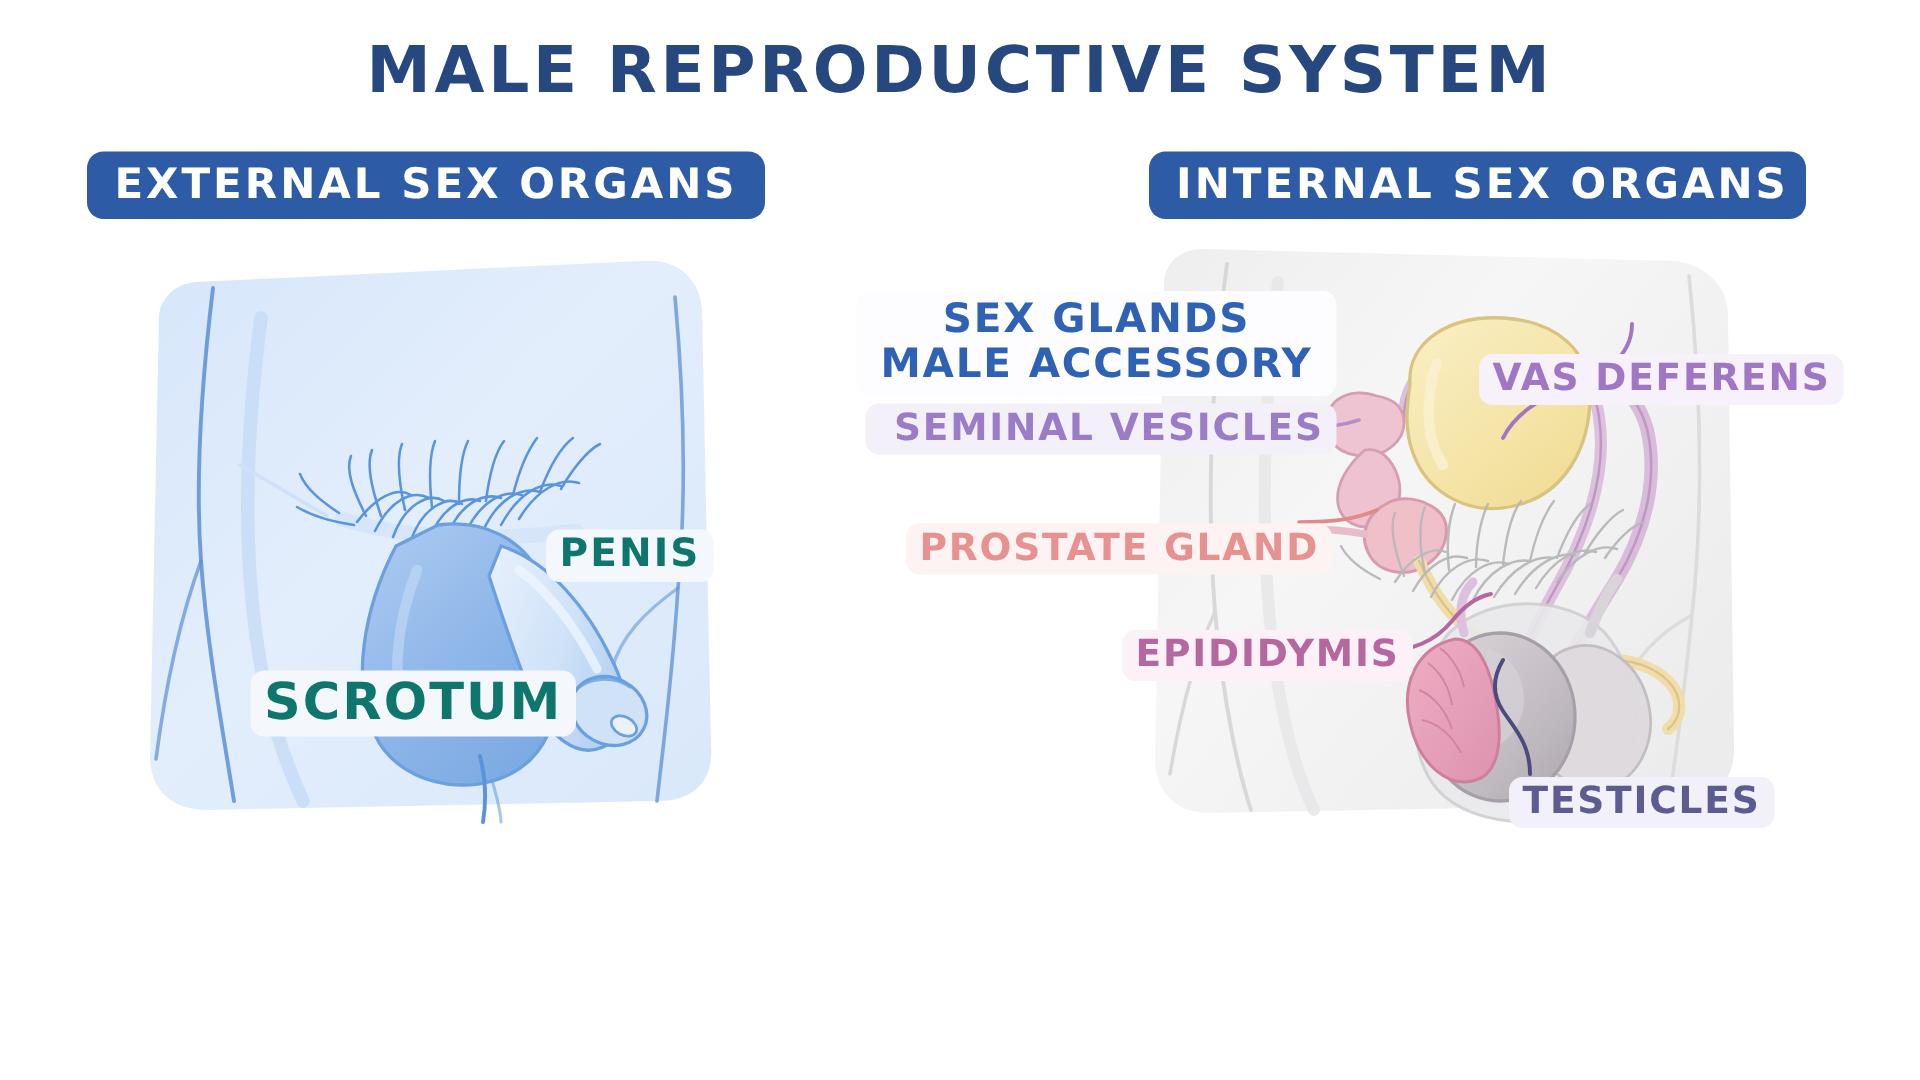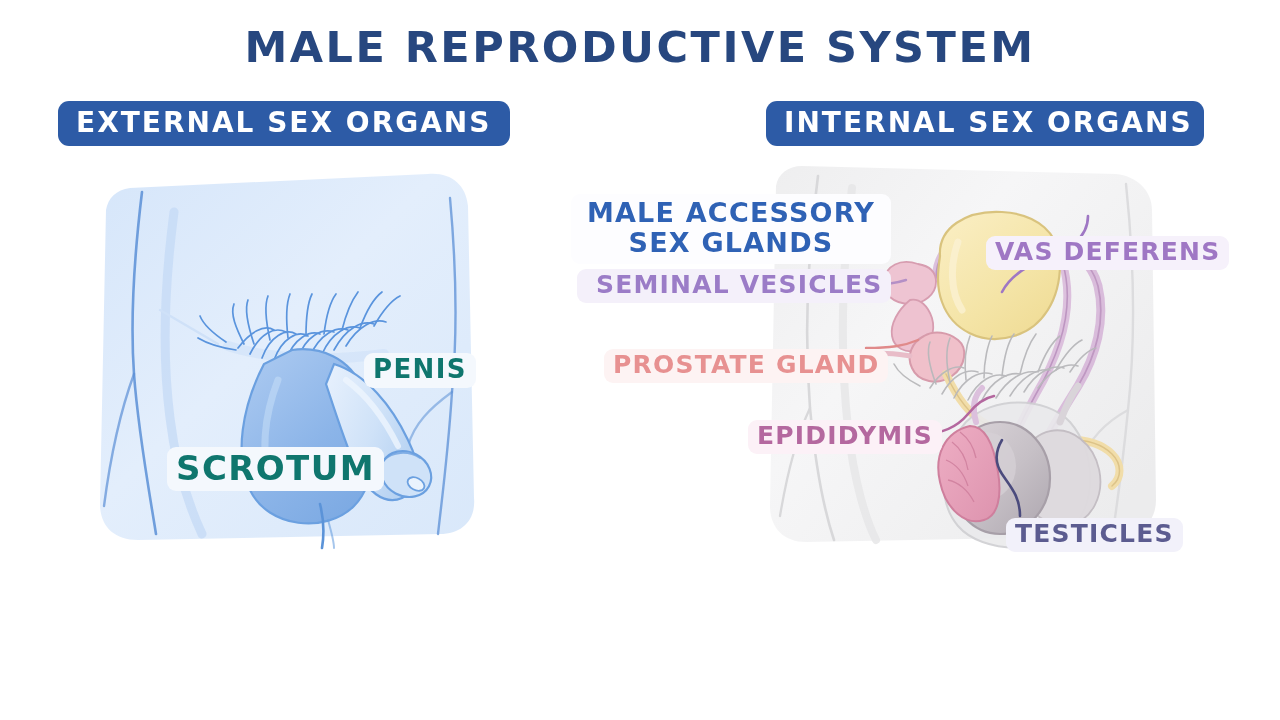--- a/index.html
+++ b/index.html
@@ -35,20 +35,21 @@
     position: absolute;
     background: #2d5ba6;
     color: #ffffff;
     border-radius: 11px;
     font-weight: bold;
     font-size: 28px;
     letter-spacing: 2px;
     padding: 7px 18px 9px 18px;
     white-space: nowrap;
     box-sizing: border-box;
+    text-align: center;
     line-height: 1.05;
   }
   #pill-external { left: 58px;  top: 101px; width: 452px; }
   #pill-internal { left: 724px; top: 101px; width: 438px; margin-left: 42px; }
 
   
   .panel {
     position: absolute;
   }
   #panel-external { left: 78px;  top: 168px; width: 420px; height: 380px; }
@@ -301,22 +302,22 @@
   <path d="M922,434 C944,434 958,426 968,414 C976,404 984,398 994,396" fill="none" stroke="#b4689f" stroke-width="2.6" stroke-linecap="round"></path>
 
   <path d="M1020,516 C1020,496 1010,486 1002,474 C994,462 996,450 1002,440" fill="none" stroke="#4b4b7d" stroke-width="2.6" stroke-linecap="round"></path>
 </svg>
 
 <div class="label blue-on-white" id="label-penis">PENIS</div>
 
 <div class="label blue-on-white" id="label-scrotum">SCROTUM</div>
 
 <div class="label accent-blue" id="label-accessory">
+  <div>SEX GLANDS</div>
   <div>MALE ACCESSORY</div>
-  <div>SEX GLANDS</div>
 </div>
 
 <div class="label purple" id="label-seminal">SEMINAL VESICLES</div>
 
 <div class="label salmon" id="label-prostate">PROSTATE GLAND</div>
 
 <div class="label vas" id="label-vas">VAS DEFERENS</div>
 
 <div class="label mauve" id="label-epididymis">EPIDIDYMIS</div>
 

